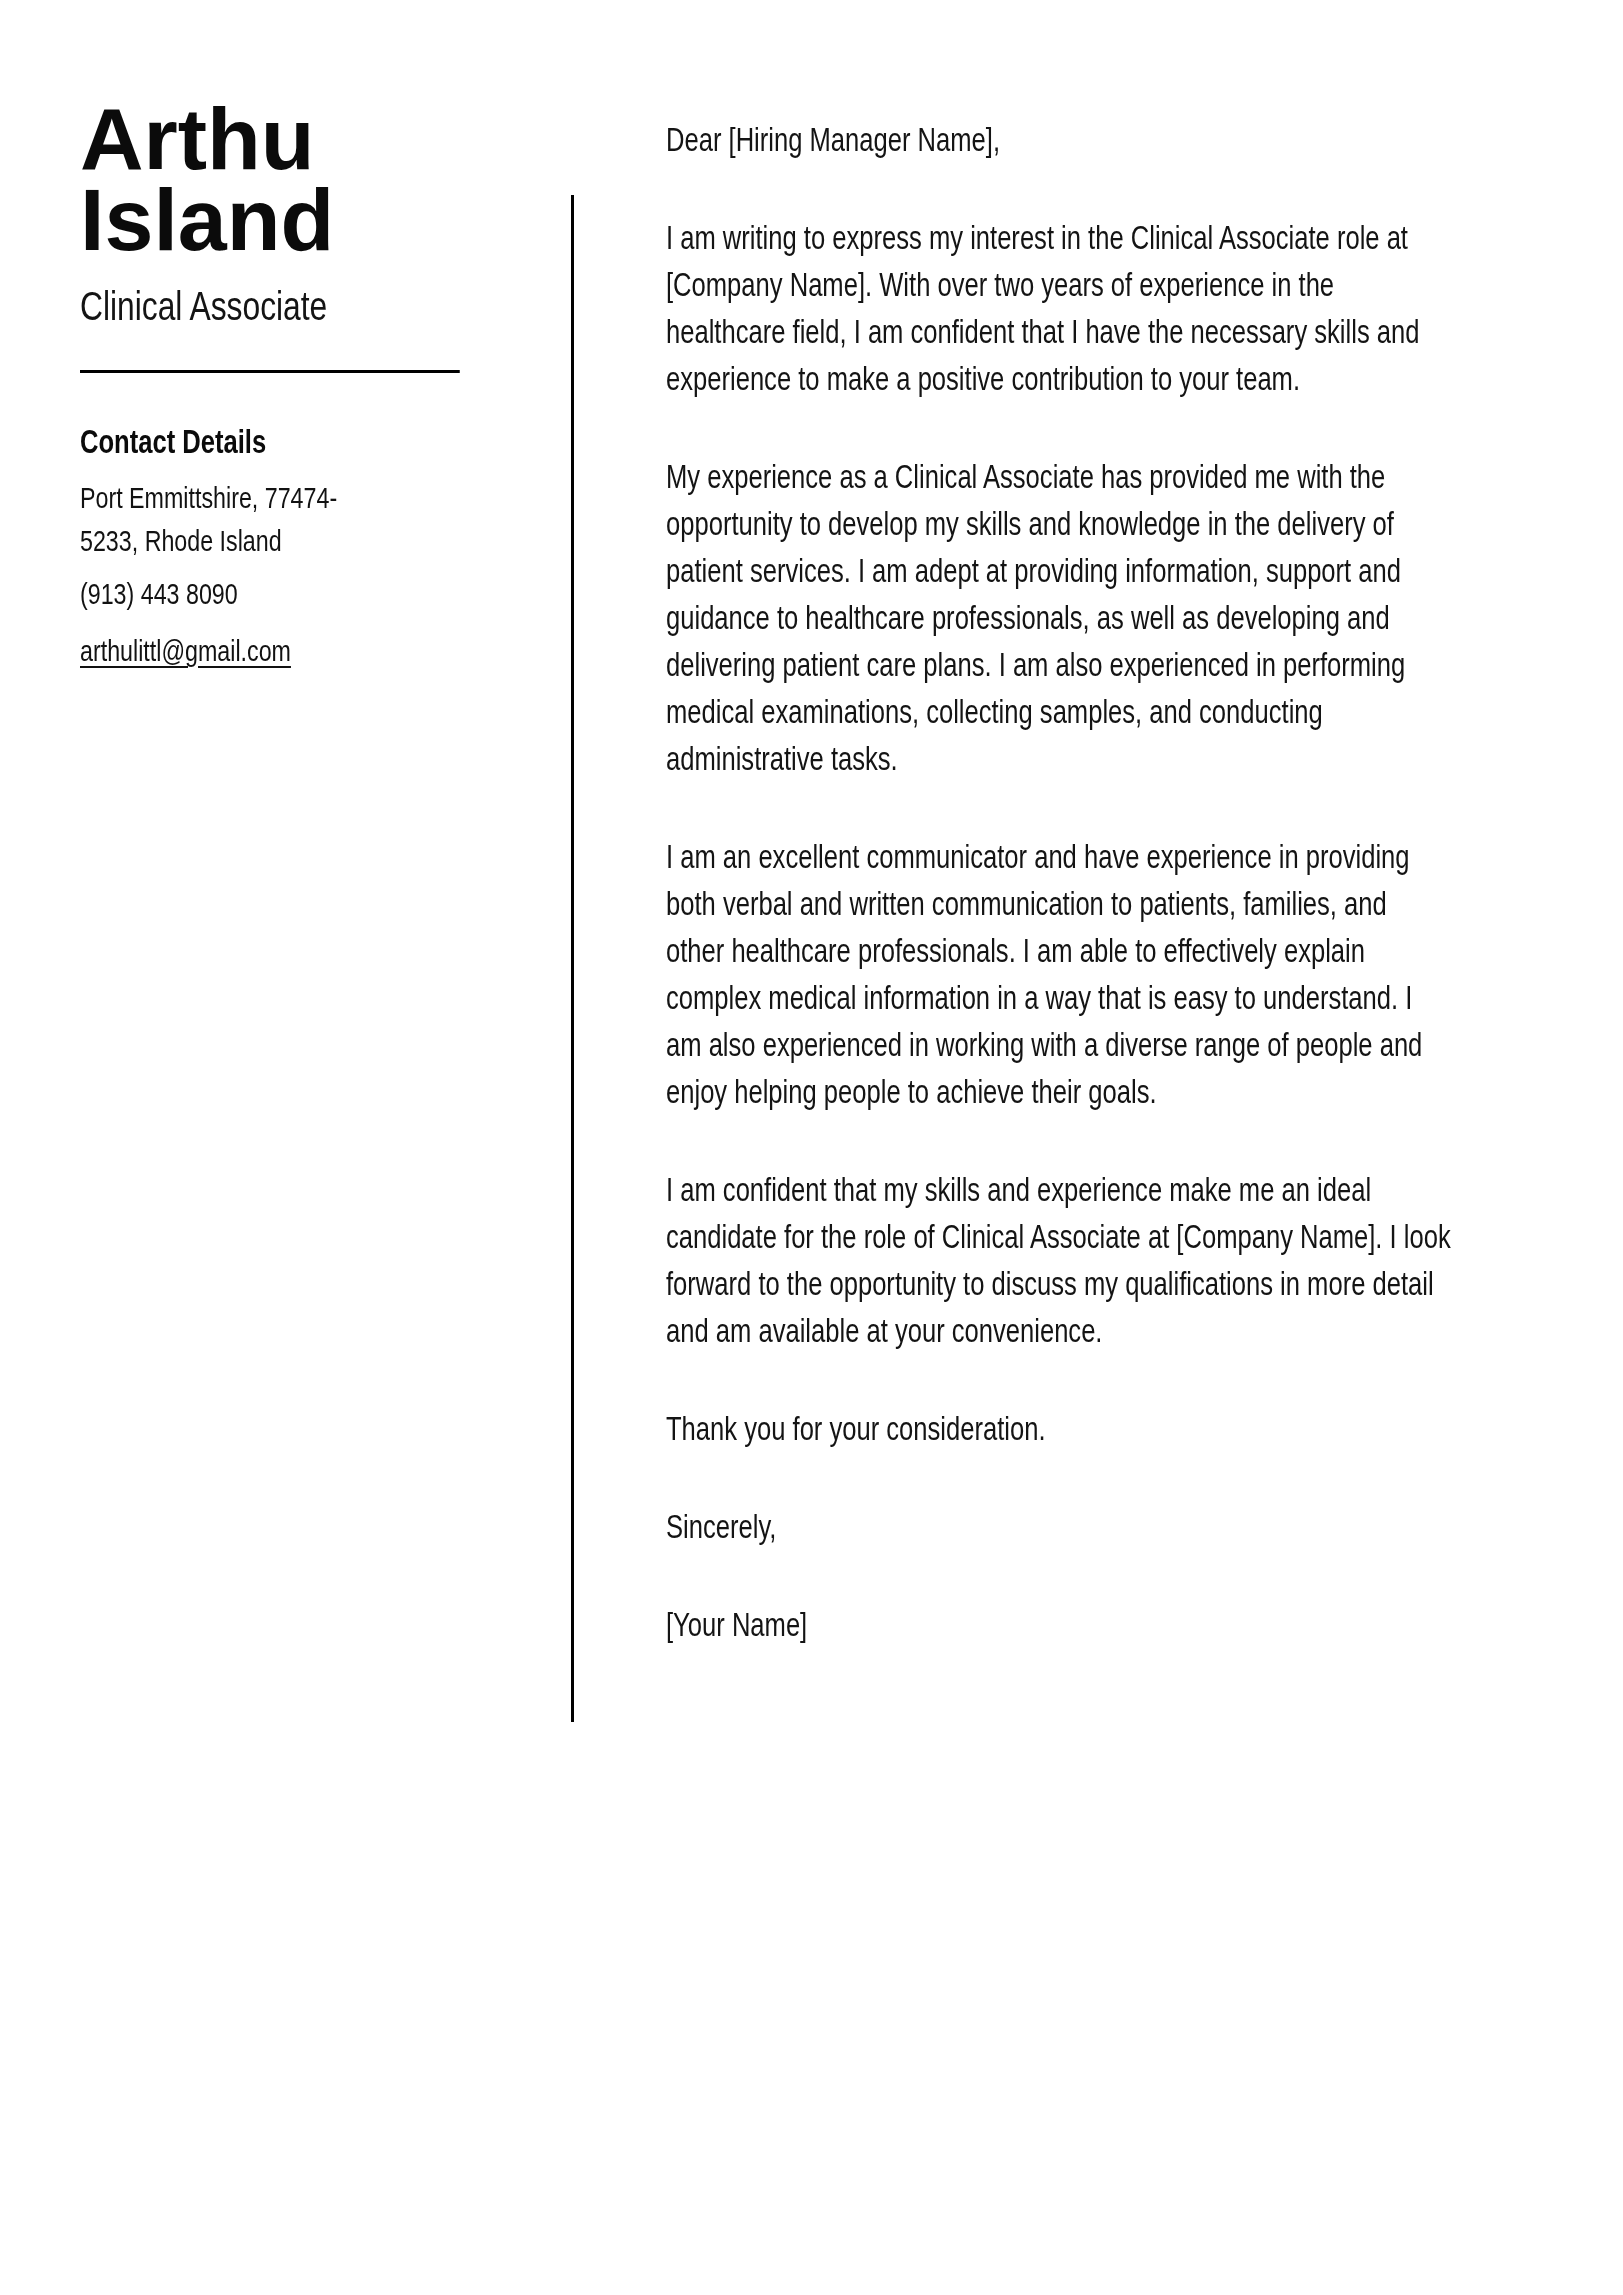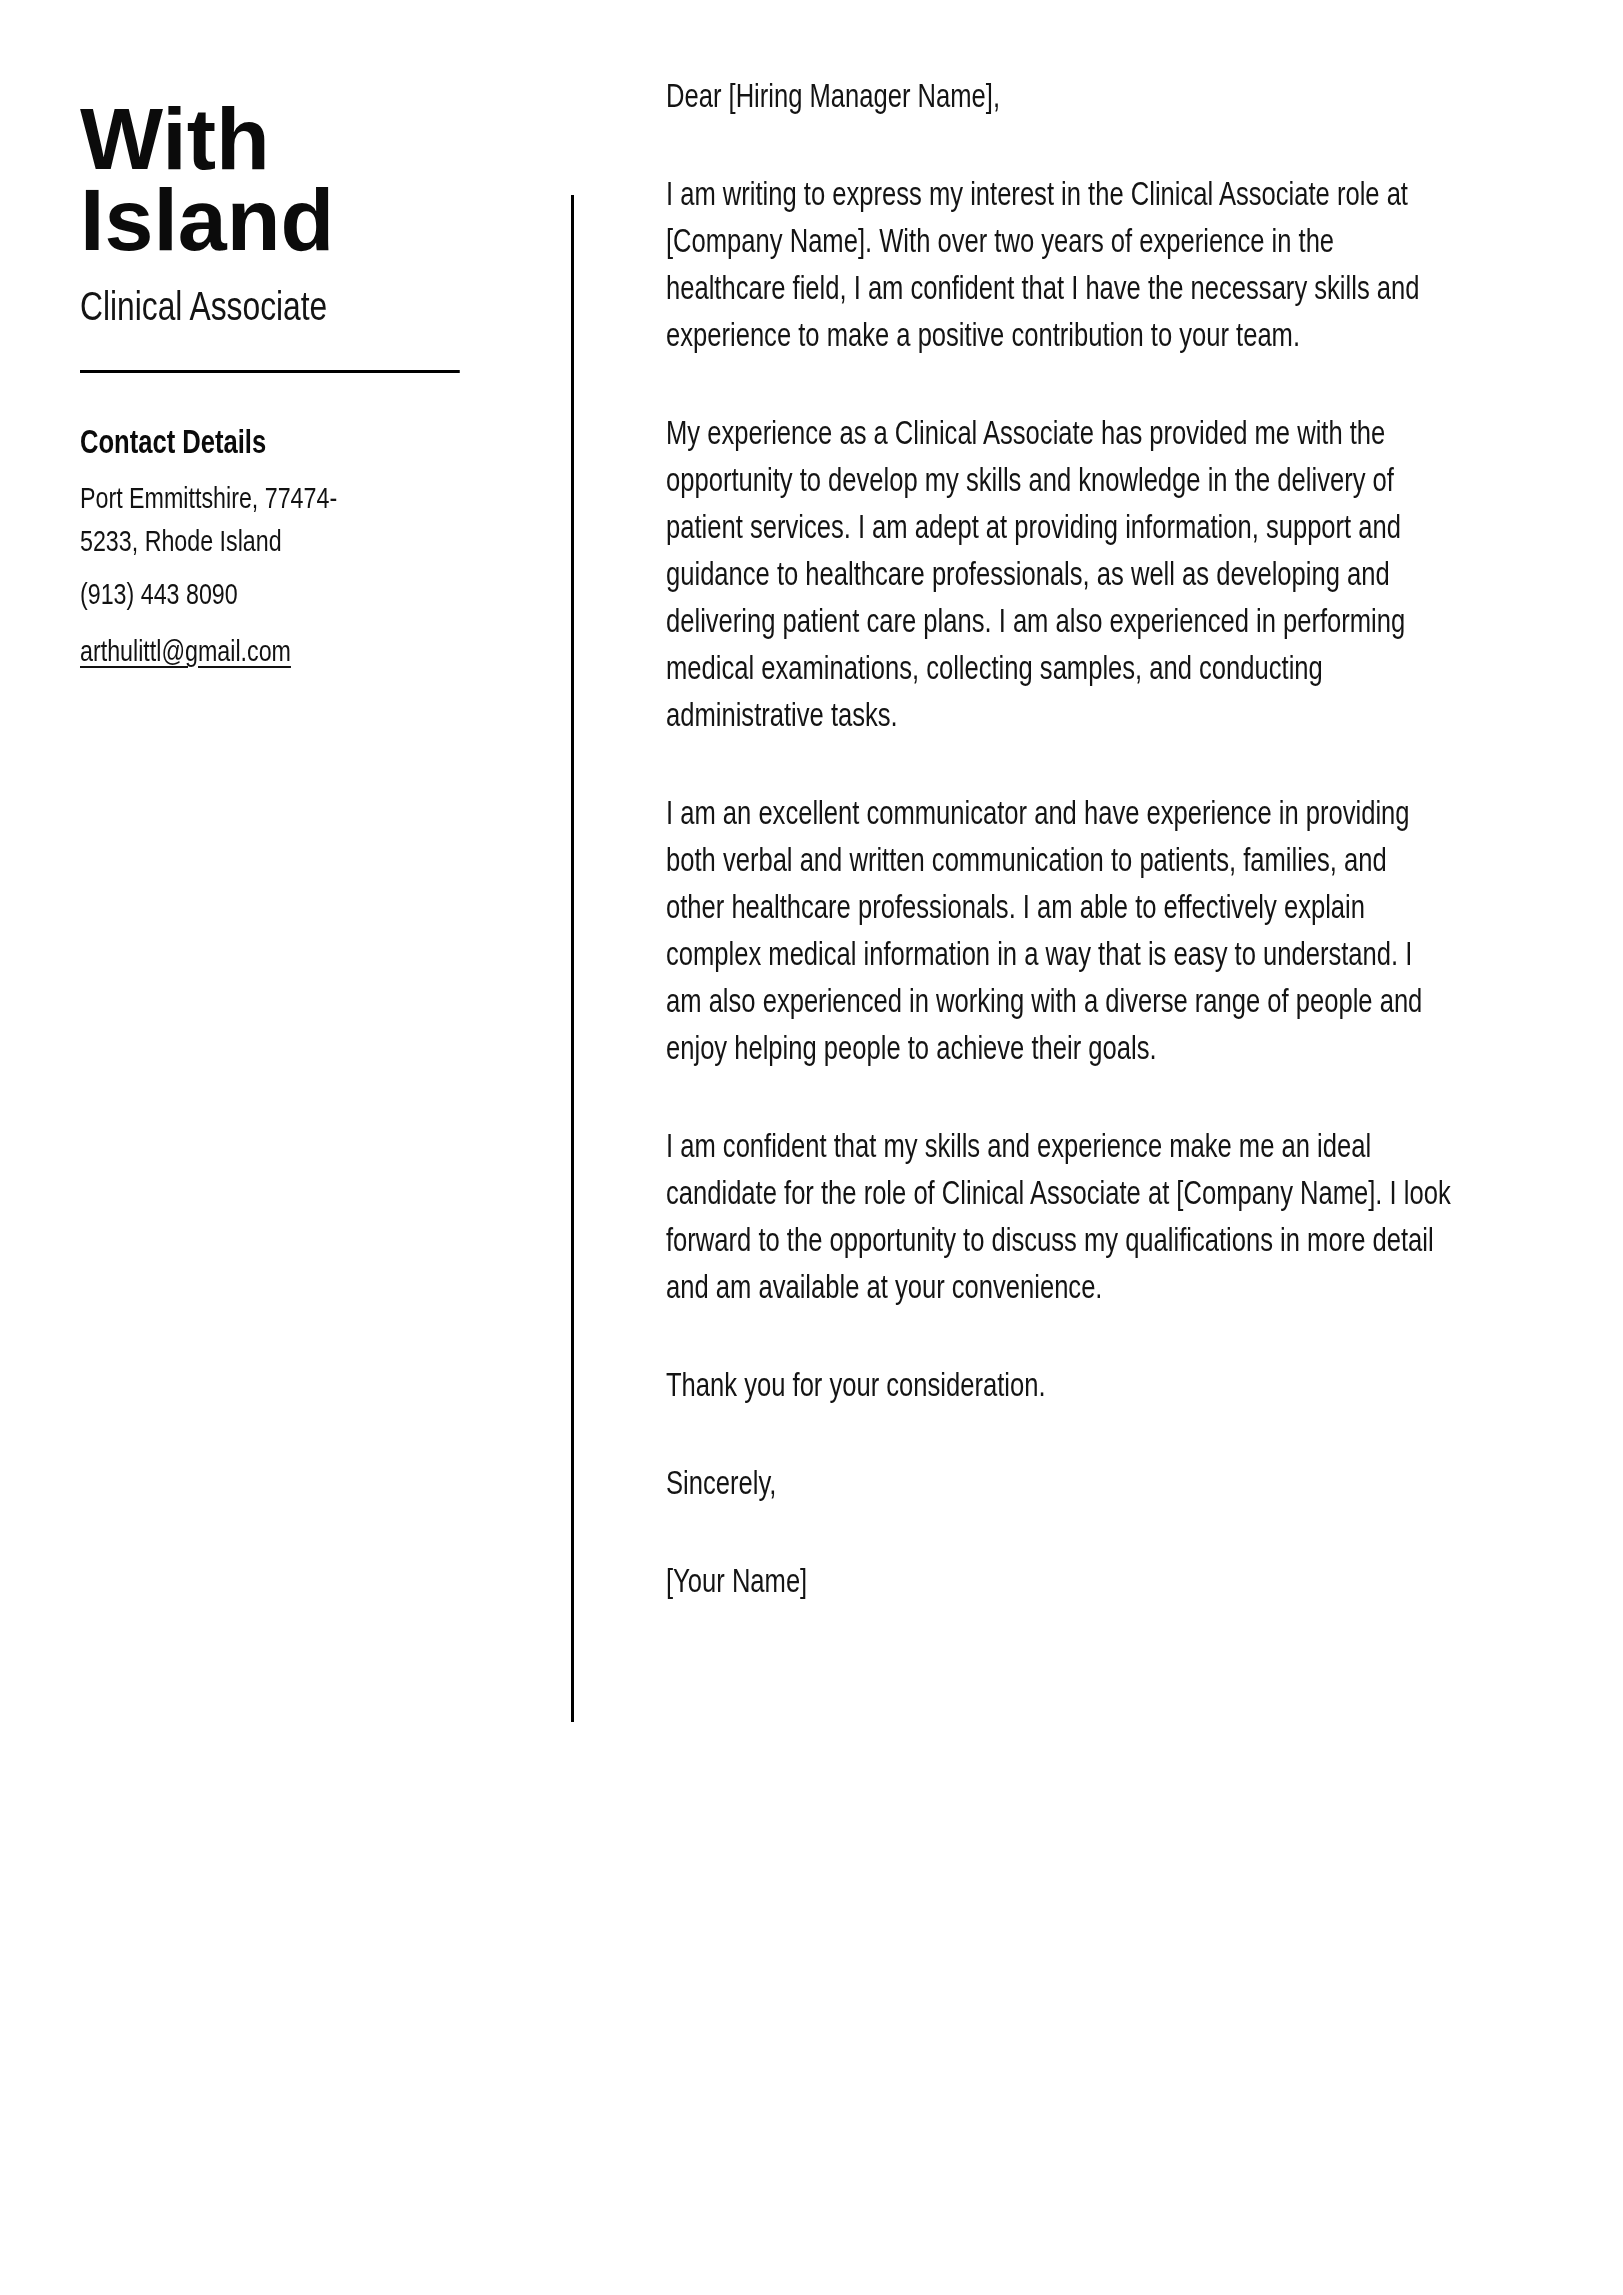--- a/index.html
+++ b/index.html
@@ -95,41 +95,41 @@
     text-underline-offset: 5.2px;
     cursor: pointer;
   }
 
   
   .main {
     position: absolute;
     left: 666px;
     top: 0;
     width: 792px;
-    padding-top: 72px;
+    padding-top: 116px;
   }
   .main .condensed { width: 1014px; }
   .letter p {
     font-size: 33px;
     line-height: 47px;
     font-weight: 400;
     color: #141414;
     margin: 0 0 51px 0;
   }
 </style>
 </head>
 <body>
 
 <div class="page">
 
   <div class="v-divider"></div>
 
   <aside class="sidebar">
     <h1 class="name">
-      <span>With</span>
+      <span>Arthu</span>
       <span>Island</span>
     </h1>
 
     <div class="condensed">
       <div class="job-title">Clinical Associate</div>
 
       <hr class="sidebar-rule">
 
       <h2 class="contact-heading">Contact Details</h2>
 

